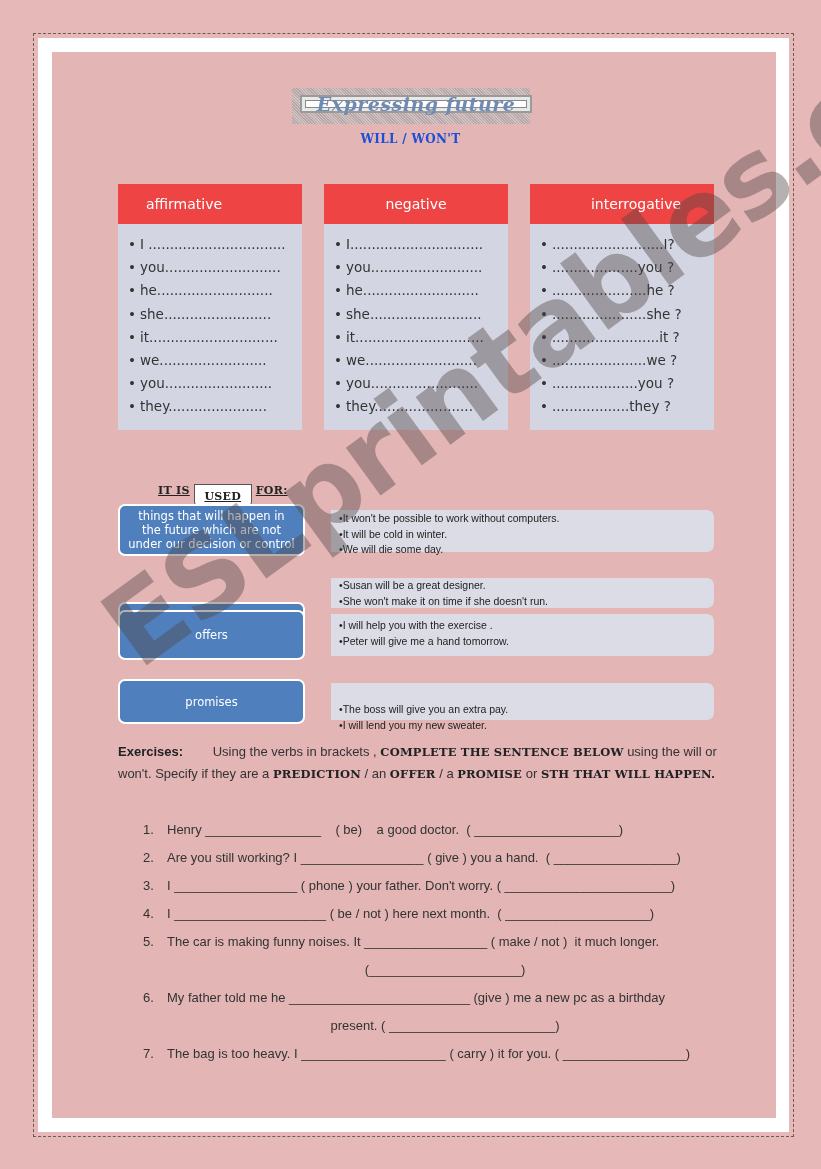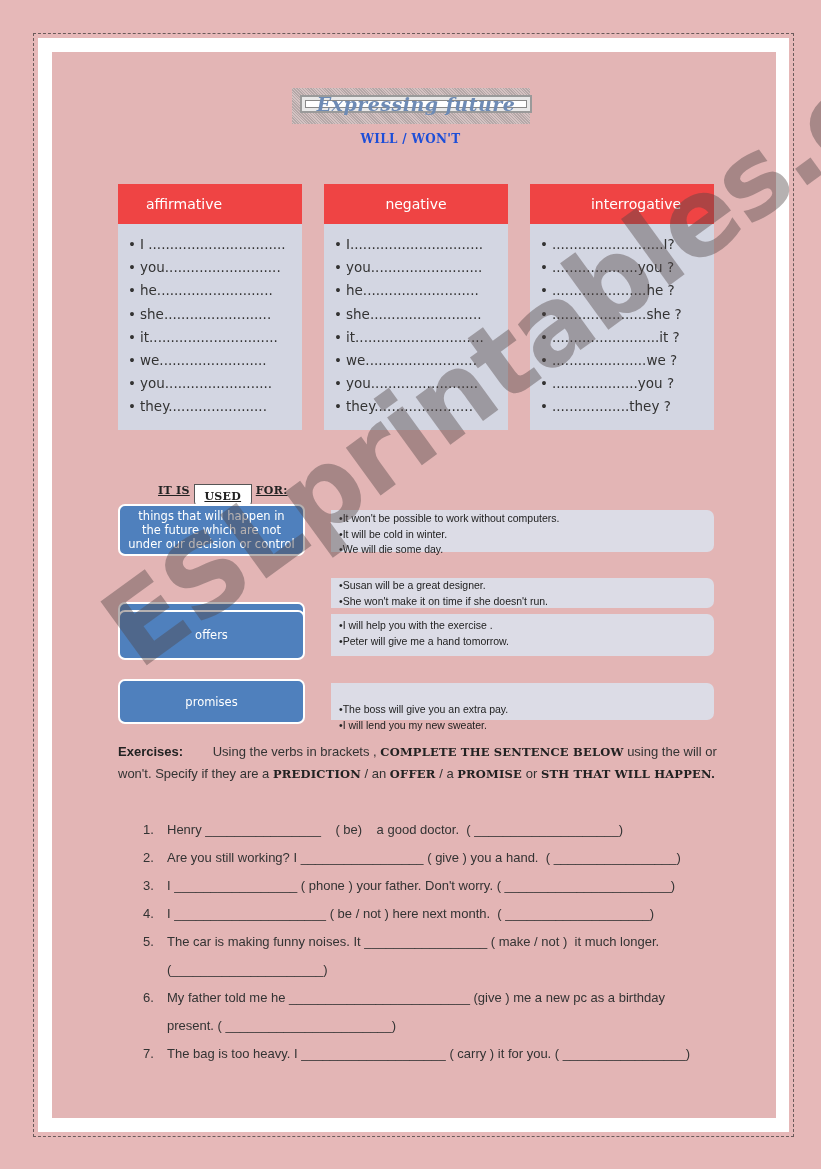--- a/index.html
+++ b/index.html
@@ -95,21 +95,21 @@
   }
   .ex-intro .lbl { font-weight: bold; color: #222; margin-right: 26px; }
   .ex-intro .caps {
     font-family: "DejaVu Serif", serif; font-weight: bold; font-size: 11.5px; color: #222;
     letter-spacing: 0.2px;
   }
   .ex-list { position: absolute; left: 143px; top: 816px; width: 580px; }
   .ex-item { display: flex; font-size: 13px; color: #333; line-height: 28px; }
   .ex-item .num { width: 24px; flex: none; }
   .ex-item .txt { white-space: pre; }
-  .ex-cont { padding-left: 24px; font-size: 13px; color: #333; line-height: 28px; white-space: pre; }
+  .ex-cont { padding-left: 24px; font-size: 13px; color: #333; line-height: 28px; white-space: pre; text-align: center; }
 
   
   .watermark {
     position: absolute; left: 80px; top: 590px; width: 760px;
     transform: rotate(-36deg); transform-origin: left top;
     font-family: "DejaVu Sans", sans-serif; font-weight: bold; font-size: 108px;
     color: rgba(80, 70, 70, 0.42); letter-spacing: -2px; white-space: nowrap;
     pointer-events: none;
   }
 </style>

